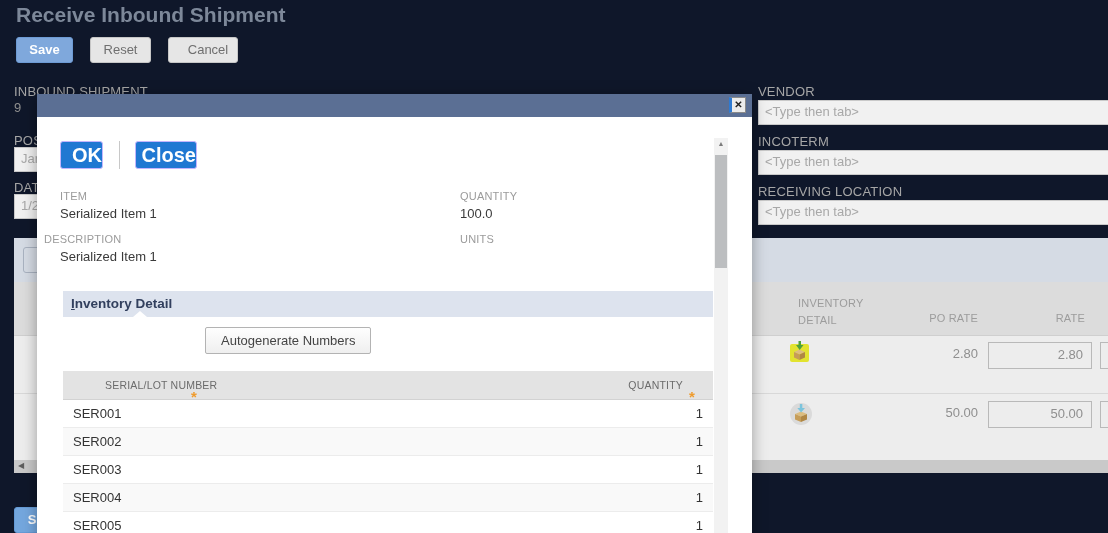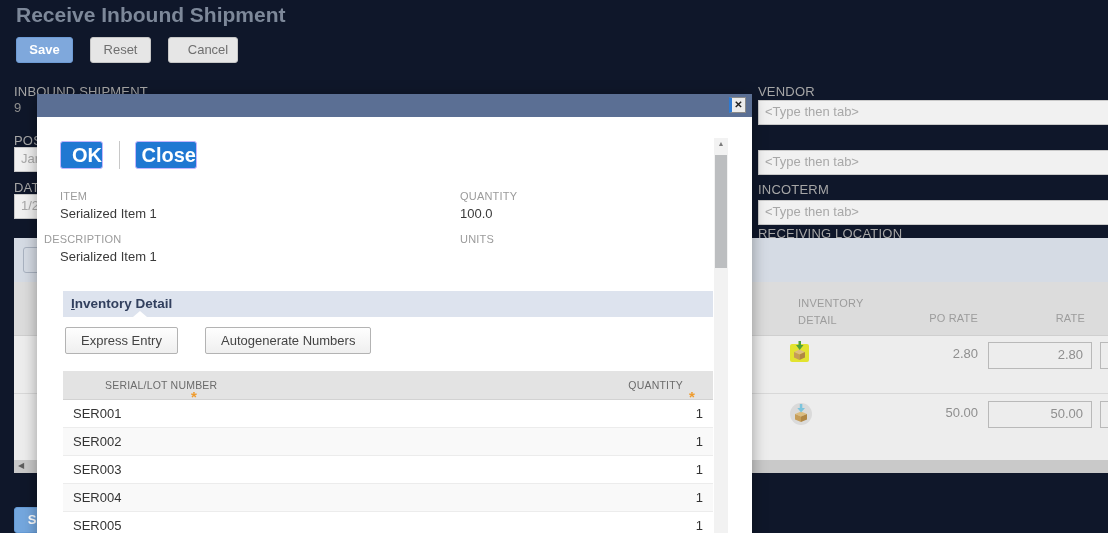--- a/index.html
+++ b/index.html
@@ -87,23 +87,23 @@
 
   <div class="abs bg-label" style="left:14px; top:84px;">INBOUND SHIPMENT</div>
   <div class="abs bg-value" style="left:14px; top:100px;">9</div>
   <div class="abs bg-label" style="left:14px; top:133px;">POSTING PERIOD</div>
   <div class="abs bg-input" style="left:14px; top:147px; width:130px;">Jan</div>
   <div class="abs bg-label" style="left:14px; top:180px;">DATE</div>
   <div class="abs bg-input" style="left:14px; top:194px; width:130px;">1/2</div>
 
   <div class="abs bg-label" style="left:758px; top:84px;">VENDOR</div>
   <div class="abs bg-input" style="left:758px; top:100px; width:370px;">&lt;Type then tab&gt;</div>
-  <div class="abs bg-label" style="left:758px; top:134px;margin-top:48px;">INCOTERM</div>
+  <div class="abs bg-label" style="left:758px; top:134px;">INCOTERM</div>
   <div class="abs bg-input" style="left:758px; top:150px; width:370px;">&lt;Type then tab&gt;</div>
-  <div class="abs bg-label" style="left:758px; top:184px;margin-top:42px;">RECEIVING LOCATION</div>
+  <div class="abs bg-label" style="left:758px; top:184px;">RECEIVING LOCATION</div>
   <div class="abs bg-input" style="left:758px; top:200px; width:370px;">&lt;Type then tab&gt;</div>
 
   <div class="abs subtab-band">
     <div class="partial-btn"></div>
   </div>
 
   <div class="abs colhead-band"></div>
   <div class="abs colhead" style="left:798px; top:295px; width:80px; line-height:17px;">INVENTORY DETAIL</div>
   <div class="abs colhead" style="left:900px; top:312px; width:78px; text-align:right;">PO RATE</div>
   <div class="abs colhead" style="left:1010px; top:312px; width:75px; text-align:right;">RATE</div>
@@ -162,21 +162,20 @@
     <div class="m-label" style="left:7px; top:139px;">DESCRIPTION</div>
     <div class="m-value" style="left:23px; top:155px;">Serialized Item 1</div>
     <div class="m-label" style="left:423px; top:139px;">UNITS</div>
     <div class="m-value" style="left:423px; top:155px;"></div>
 
     <div class="m-tabstrip">
       <div class="m-tab"><u>I</u>nventory Detail</div>
       <div class="tab-notch"></div>
     </div>
 
-    <div class="m-act-btn m-act-1">Express Entry</div>
     <div class="m-act-btn m-act-2">Autogenerate Numbers</div>
 
     <div class="stable">
       <div class="shead">
         <span class="shead-serial">SERIAL/LOT NUMBER</span>
         <span class="req req-serial">*</span>
         <span class="shead-qty">QUANTITY</span>
         <span class="req req-qty">*</span>
       </div>
       <div>

